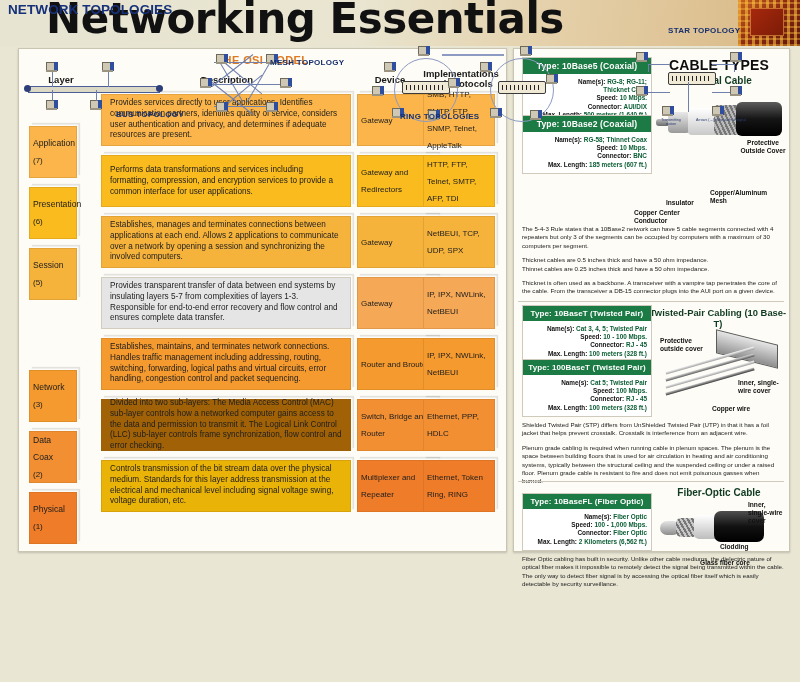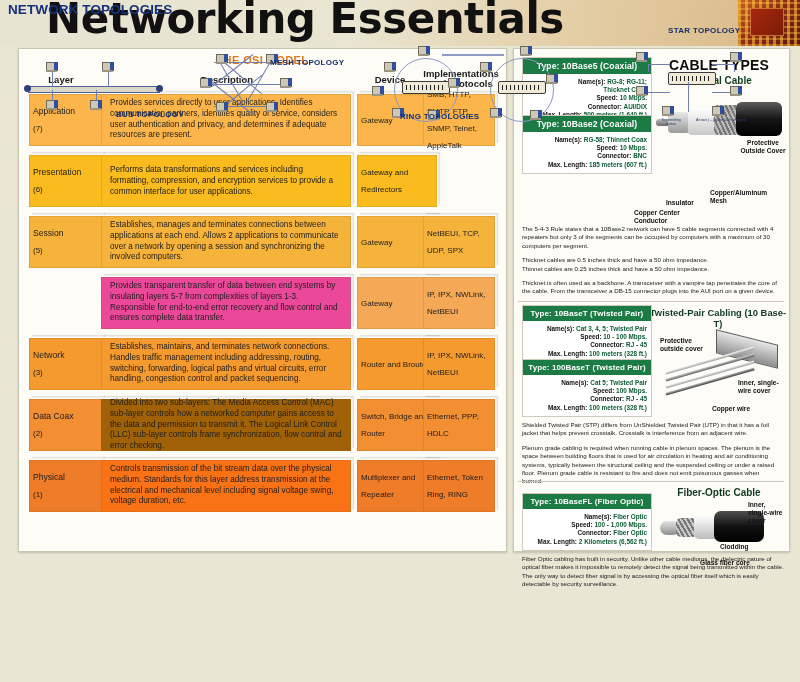--- a/index.html
+++ b/index.html
@@ -62,21 +62,21 @@
   .h-impl{left:404px;top:3px;width:76px;}
 
   .row{position:relative;height:56px;margin:0 0 5px 0;}
   .cell{
     position:absolute;top:2px;height:52px;
     box-shadow: 2px -2px 0 -0.5px rgba(255,255,255,.85),
                 3px -3px 1px rgba(0,0,0,.10);
     border:1px solid rgba(140,90,20,.18);
     box-sizing:border-box;
   }
-  .c-layer{left:10px;width:73px;}
+  .c-layer{left:10px;width:48px;margin-top:32px;}
   .c-desc{left:82px;width:250px;}
   .c-dev{left:338px;width:80px;}
   .c-impl{left:404px;width:72px;}
   .cell .txt{
     position:absolute;left:0;right:0;top:50%;transform:translateY(-50%);
     font-size:8px;color:#1d1d1d;text-align:left;line-height:17px;
     padding:0 3px;box-sizing:border-box;
   }
   .c-desc .txt{text-align:left;padding:0 8px;line-height:10.8px;font-size:8.2px;}
   .lname{font-size:8.6px;}
@@ -169,37 +169,40 @@
       <div class="row">
         <div class="cell c-layer" style="background:#f9bb1e">
           <div class="txt"><span class="lname">Presentation</span><br><span>(6)</span></div>
         </div>
         <div class="cell c-desc" style="background:#f9bb1e">
           <div class="txt">Performs data transformations and services including formatting, compression, and encryption services to provide a common interface for user applications.</div>
         </div>
         <div class="cell c-dev" style="background:#f9bb1e">
           <div class="txt">Gateway and Redirectors</div>
         </div>
+        <div class="cell c-impl" style="background:#f9bb1e">
+          <div class="txt">HTTP, FTP, Telnet, SMTP, AFP, TDI</div>
+        </div>
       </div>
       <div class="row">
         <div class="cell c-layer" style="background:#f6b33c">
           <div class="txt"><span class="lname">Session</span><br><span>(5)</span></div>
         </div>
         <div class="cell c-desc" style="background:#f6b33c">
           <div class="txt">Establishes, manages and terminates connections between applications at each end.  Allows 2 applications to communicate over a network by opening a session and synchronizing the involved computers.</div>
         </div>
         <div class="cell c-dev" style="background:#f6b33c">
           <div class="txt">Gateway</div>
         </div>
         <div class="cell c-impl" style="background:#f6b33c">
           <div class="txt">NetBEUI, TCP, UDP, SPX</div>
         </div>
       </div>
       <div class="row">
-        <div class="cell c-desc" style="background:#ec4899">
+        <div class="cell c-desc" style="background:#e5e5e5">
           <div class="txt">Provides transparent transfer of data between end systems by insulating layers 5-7 from complexities of layers 1-3.  Responsible for end-to-end error recovery and flow control and ensures complete data transfer.</div>
         </div>
         <div class="cell c-dev" style="background:#f5a855">
           <div class="txt">Gateway</div>
         </div>
         <div class="cell c-impl" style="background:#f5a855">
           <div class="txt">IP, IPX, NWLink, NetBEUI</div>
         </div>
       </div>
       <div class="row">
@@ -227,21 +230,21 @@
           <div class="txt">Switch, Bridge and Router</div>
         </div>
         <div class="cell c-impl" style="background:#f28f33">
           <div class="txt">Ethernet, PPP, HDLC</div>
         </div>
       </div>
       <div class="row">
         <div class="cell c-layer" style="background:#ef7c28">
           <div class="txt"><span class="lname">Physical</span><br><span>(1)</span></div>
         </div>
-        <div class="cell c-desc" style="background:#f97316">
+        <div class="cell c-desc" style="background:#eab308">
           <div class="txt">Controls transmission of the bit stream data over the physical medium.  Standards for this layer address transmission at the electrical and mechanical level including signal voltage swing, voltage duration, etc.</div>
         </div>
         <div class="cell c-dev" style="background:#ef7c28">
           <div class="txt">Multiplexer and Repeater</div>
         </div>
         <div class="cell c-impl" style="background:#ef7c28">
           <div class="txt">Ethernet, Token Ring, RING</div>
         </div>
       </div>
     </div>

